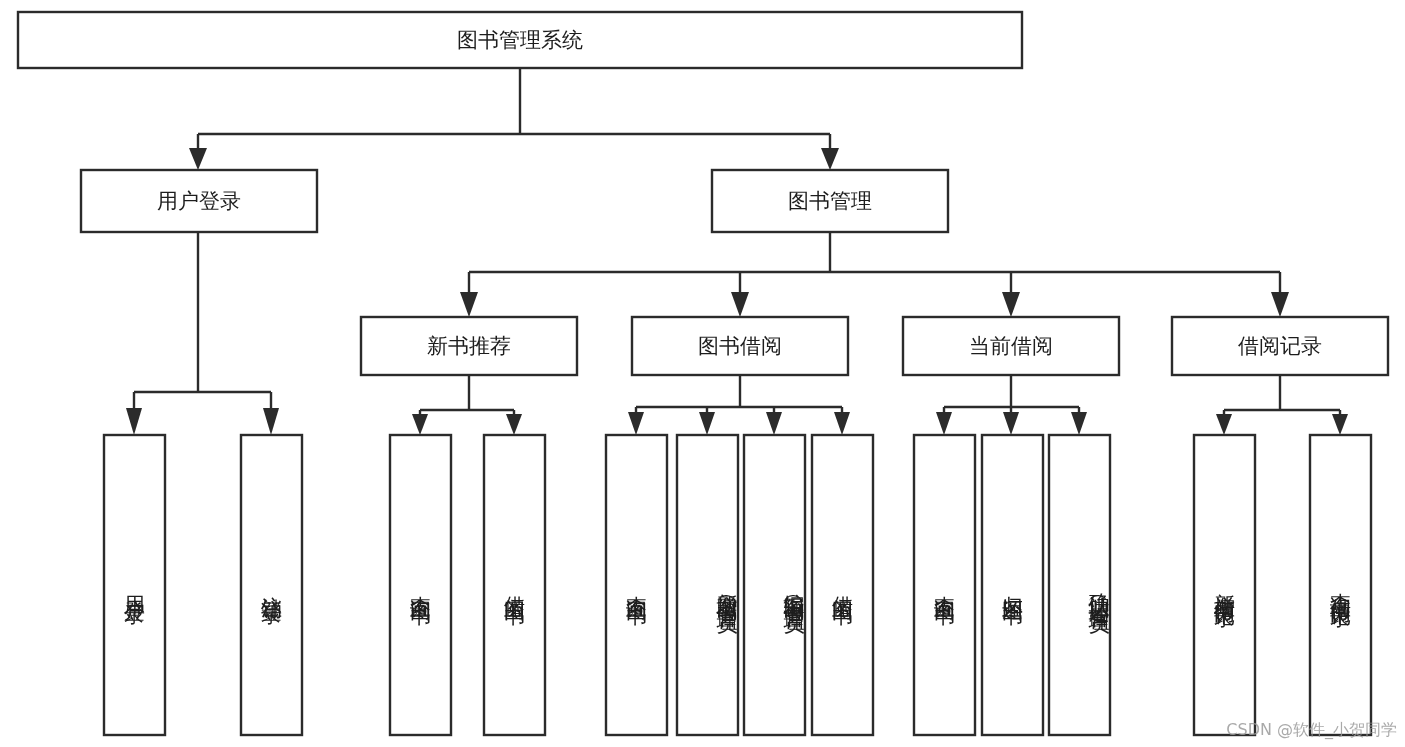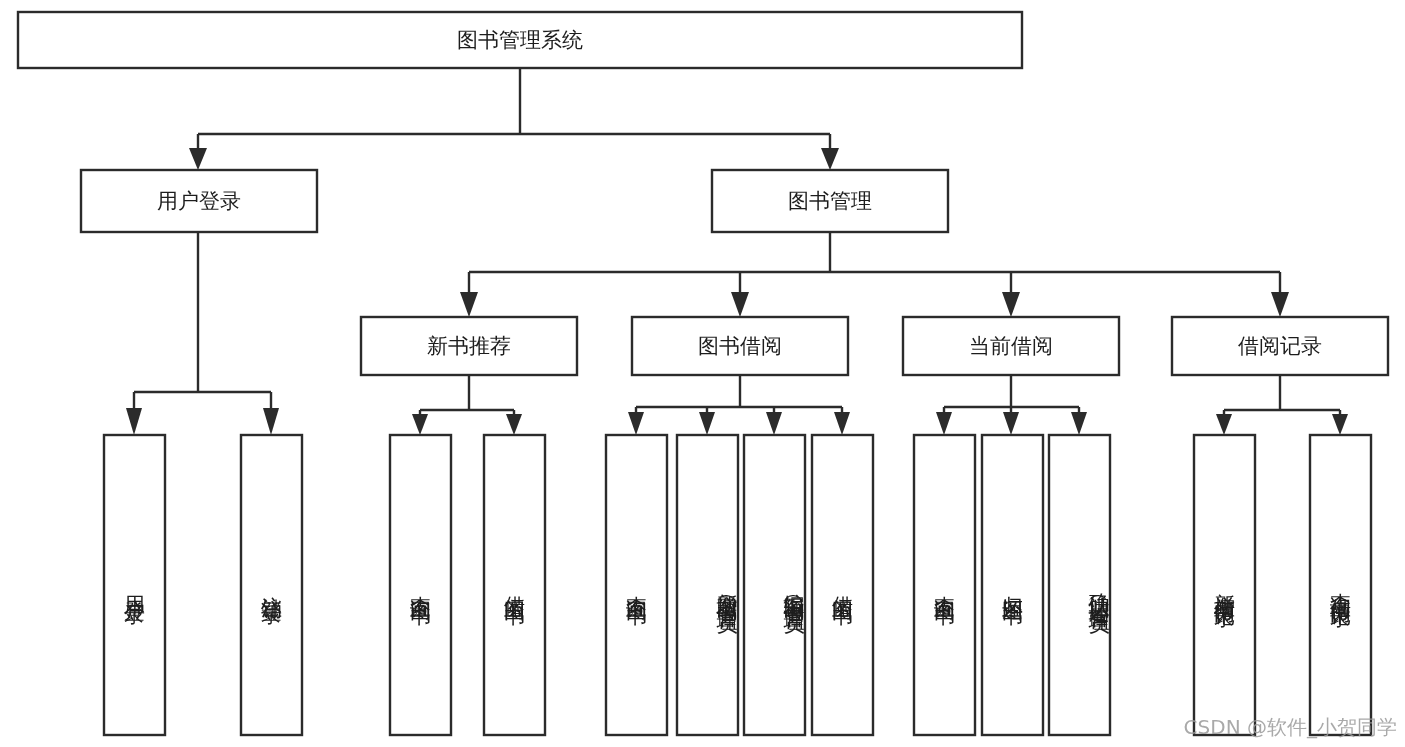--- a/index.html
+++ b/index.html
@@ -62,21 +62,21 @@
     letter-spacing: 3px;
     text-align: center;
     white-space: nowrap;
     pointer-events: none;
   }
   .watermark {
     position: absolute;
     right: 8px;
     bottom: 6px;
     font-family: "DejaVu Sans", "Liberation Sans", sans-serif;
-    font-size: 20px;
+    font-size: 16px;
     color: #9b9b9b;
     opacity: 0.85;
     white-space: nowrap;
   }
 </style>
 </head>
 <body>
 
 <div id="diagram-root">
 

